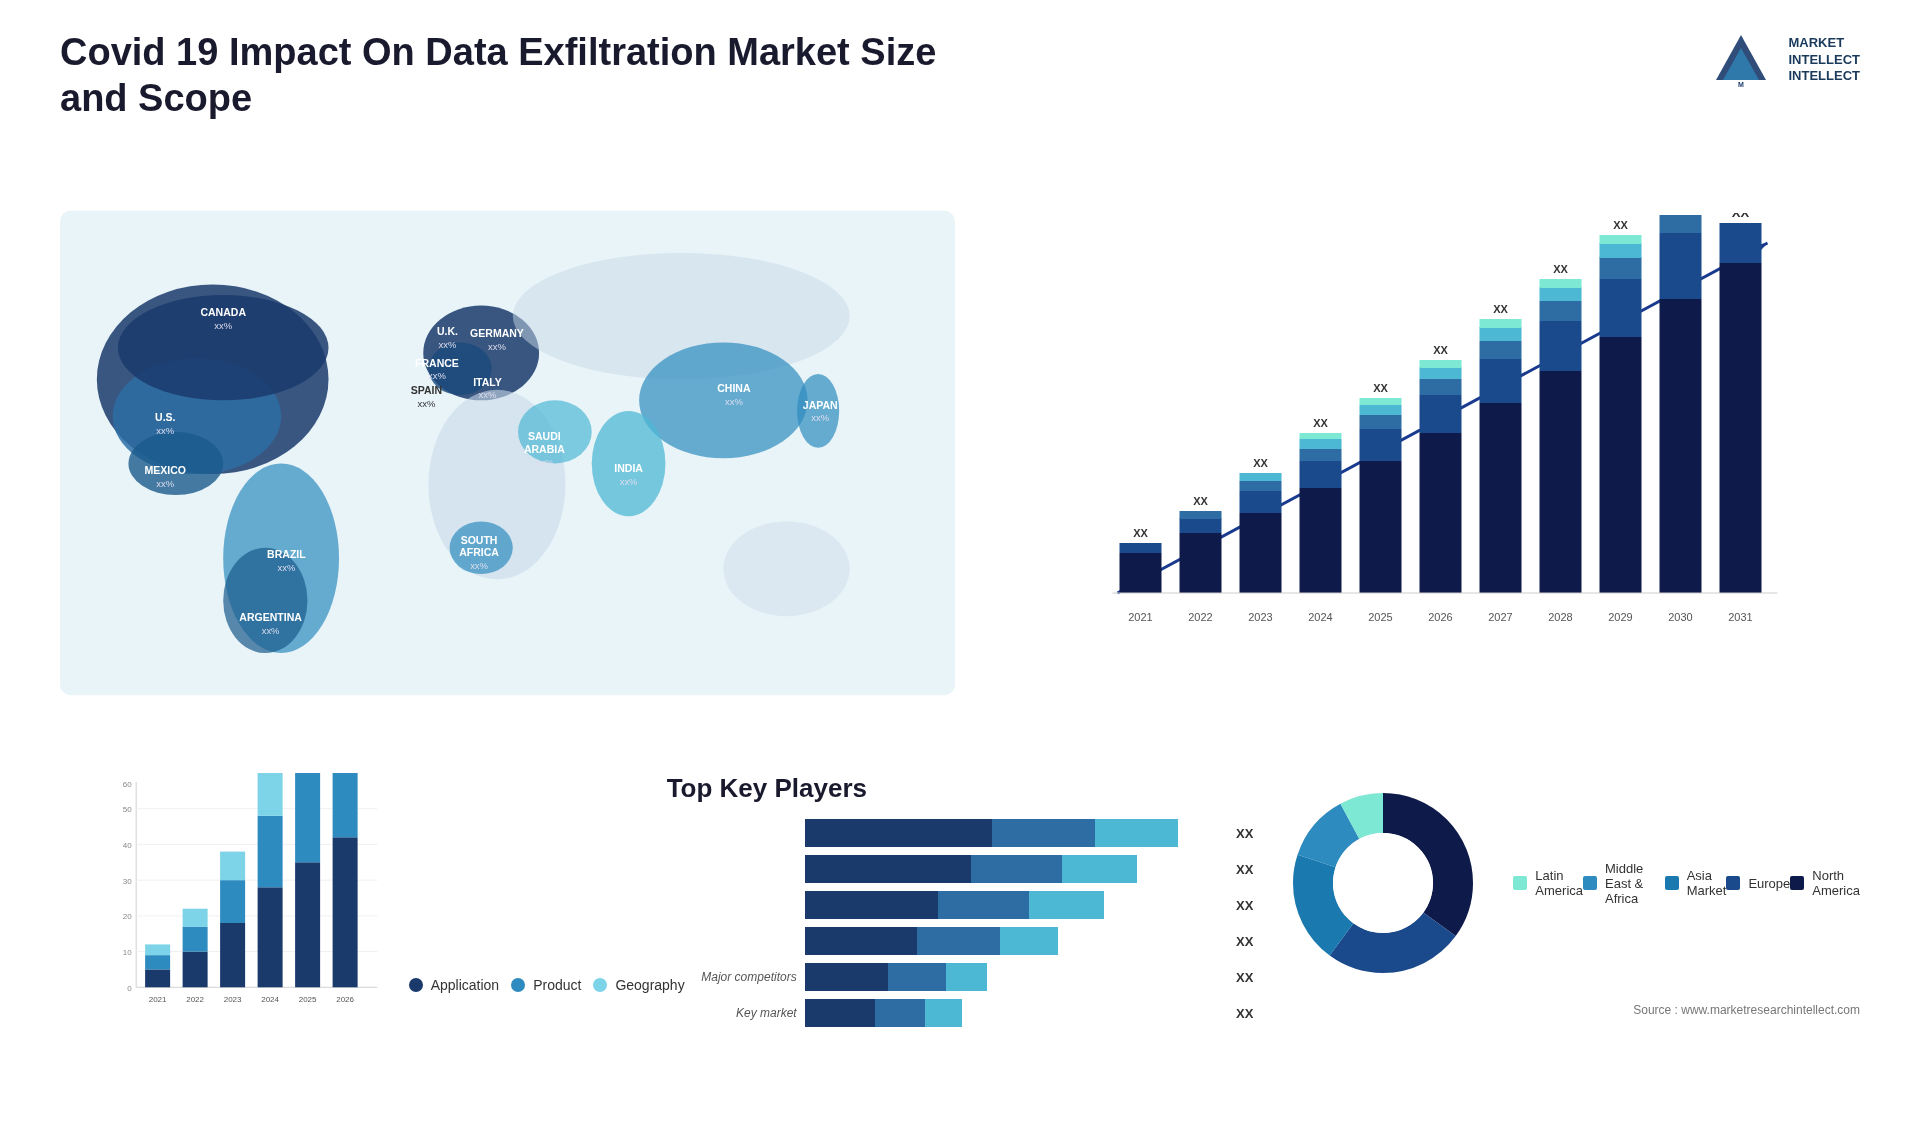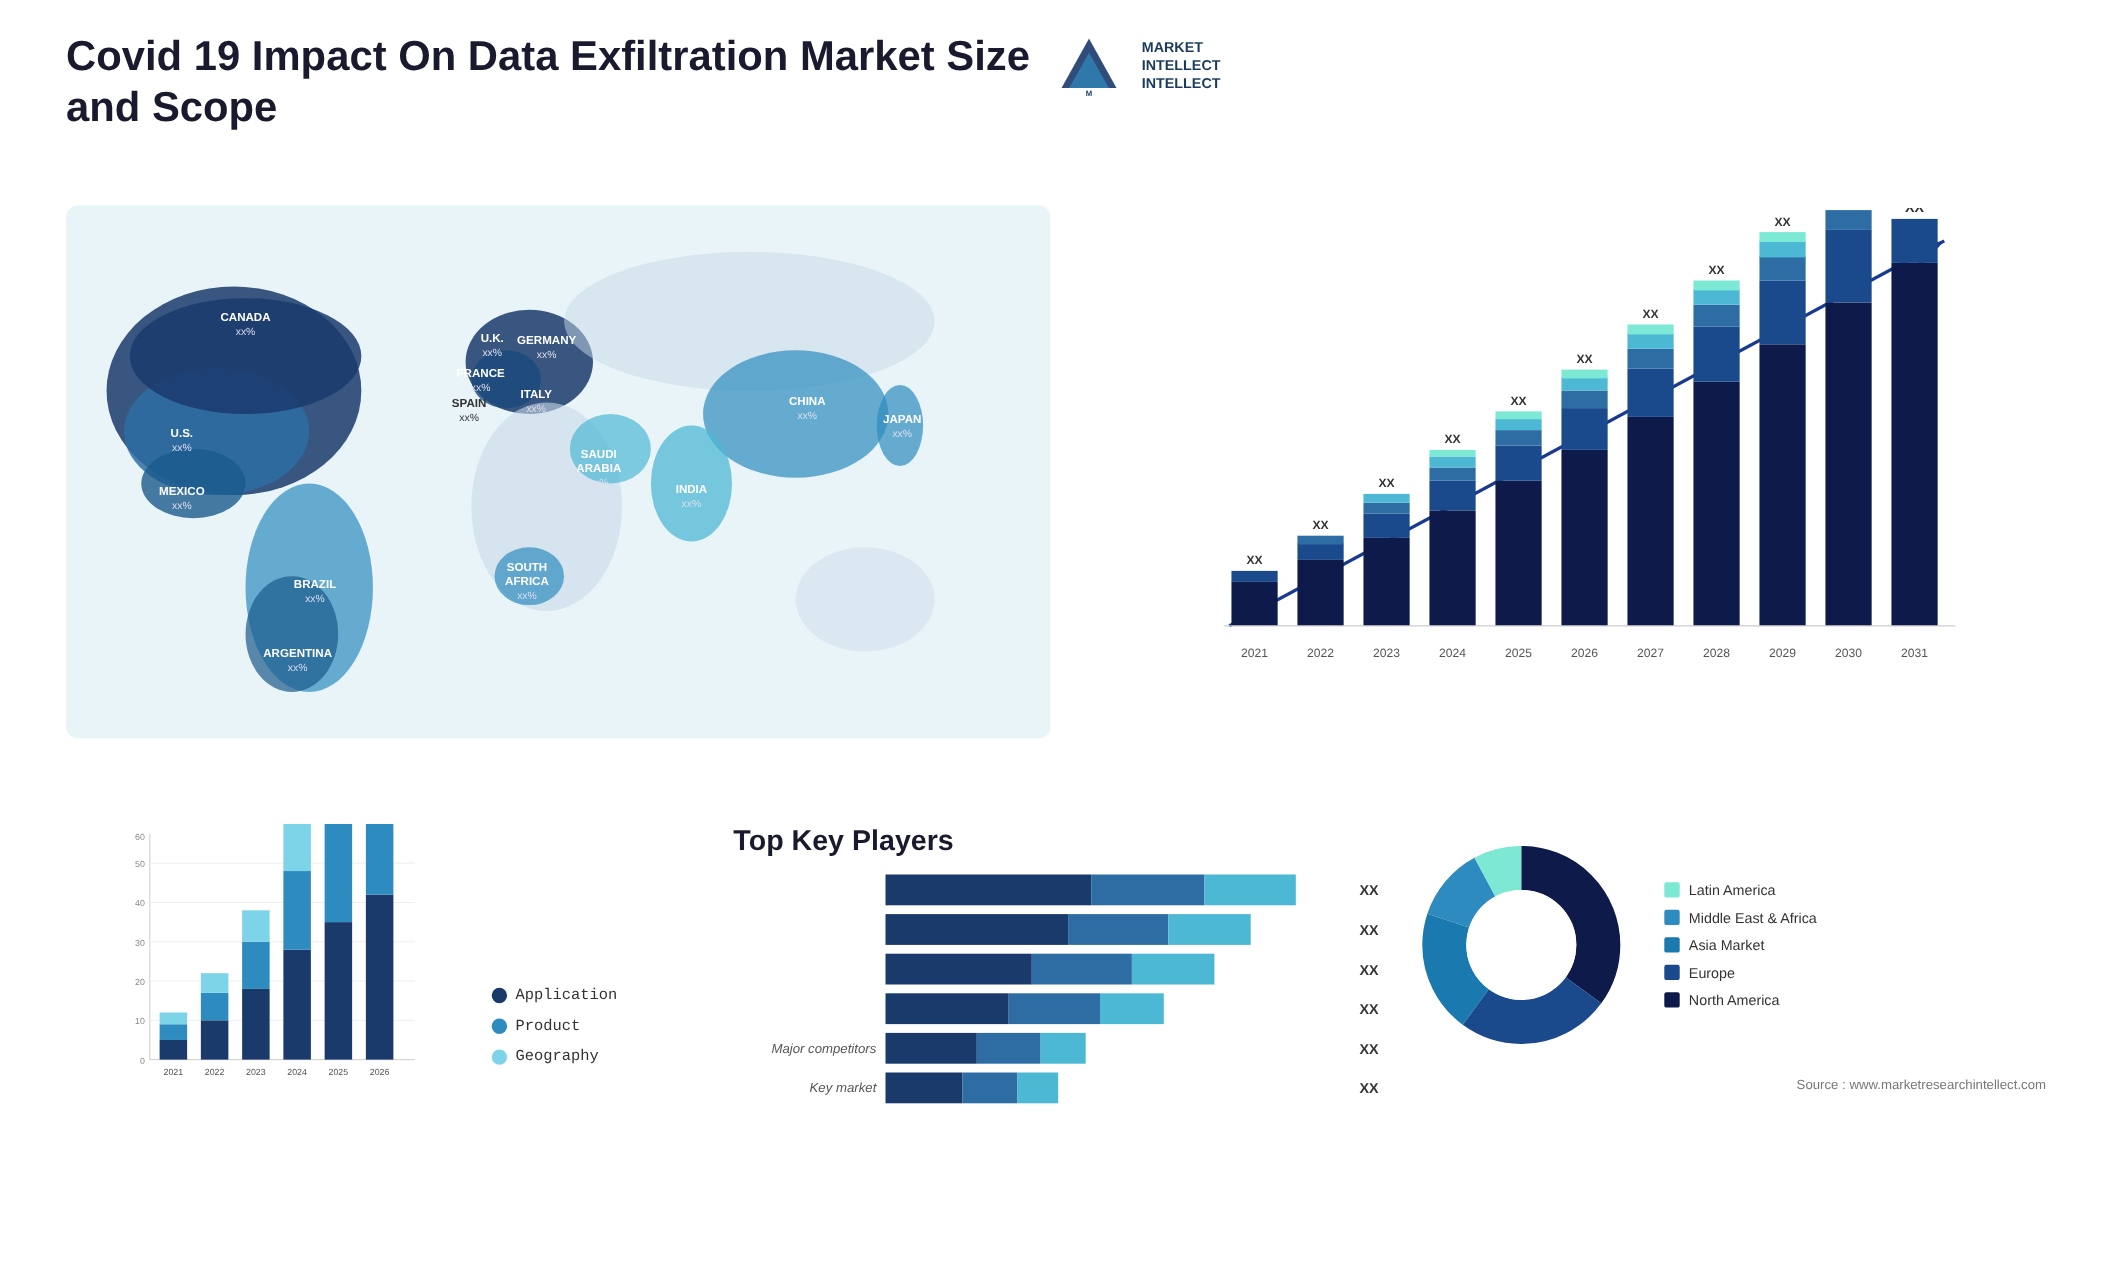--- a/index.html
+++ b/index.html
@@ -14,22 +14,23 @@
     .page-container {
       width: 1920px;
       min-height: 1146px;
       background: #fff;
       padding: 30px 60px;
     }
 
     
     .header {
       display: flex;
+      justify-content: space-between;
       align-items: flex-start;
-      margin-bottom: 8px;
+      margin-bottom: 32px;
     }
     .page-title {
       font-size: 38px;
       font-weight: 700;
       color: #1a1a2e;
       max-width: 900px;
       line-height: 1.2;
     }
     .logo-container {
       display: flex;
@@ -110,25 +111,24 @@
       align-items: flex-end;
     }
     .seg-chart {
       flex: 1;
       height: 250px;
       position: relative;
     }
     .seg-legend {
       width: 200px;
       display: flex;
-      flex-direction: column;
+      flex-direction: row;
       gap: 12px;
       padding-bottom: 30px;
       justify-content: center;
-      font-family: Liberation Mono, monospace;
     }
     .legend-item {
       display: flex;
       align-items: center;
       gap: 8px;
       font-size: 14px;
       color: #333;
     }
     .legend-dot {
       width: 14px;
@@ -196,22 +196,21 @@
       align-items: center;
       gap: 20px;
     }
     .donut-container {
       width: 220px;
       height: 220px;
       flex-shrink: 0;
     }
     .regional-legend {
       display: flex;
-      flex-direction: column;
-      gap: 10px;
+      flex-direction: row;
     }
     .reg-legend-item {
       display: flex;
       align-items: center;
       gap: 8px;
       font-size: 13px;
       color: #333;
     }
     .reg-legend-color {
       width: 14px;

